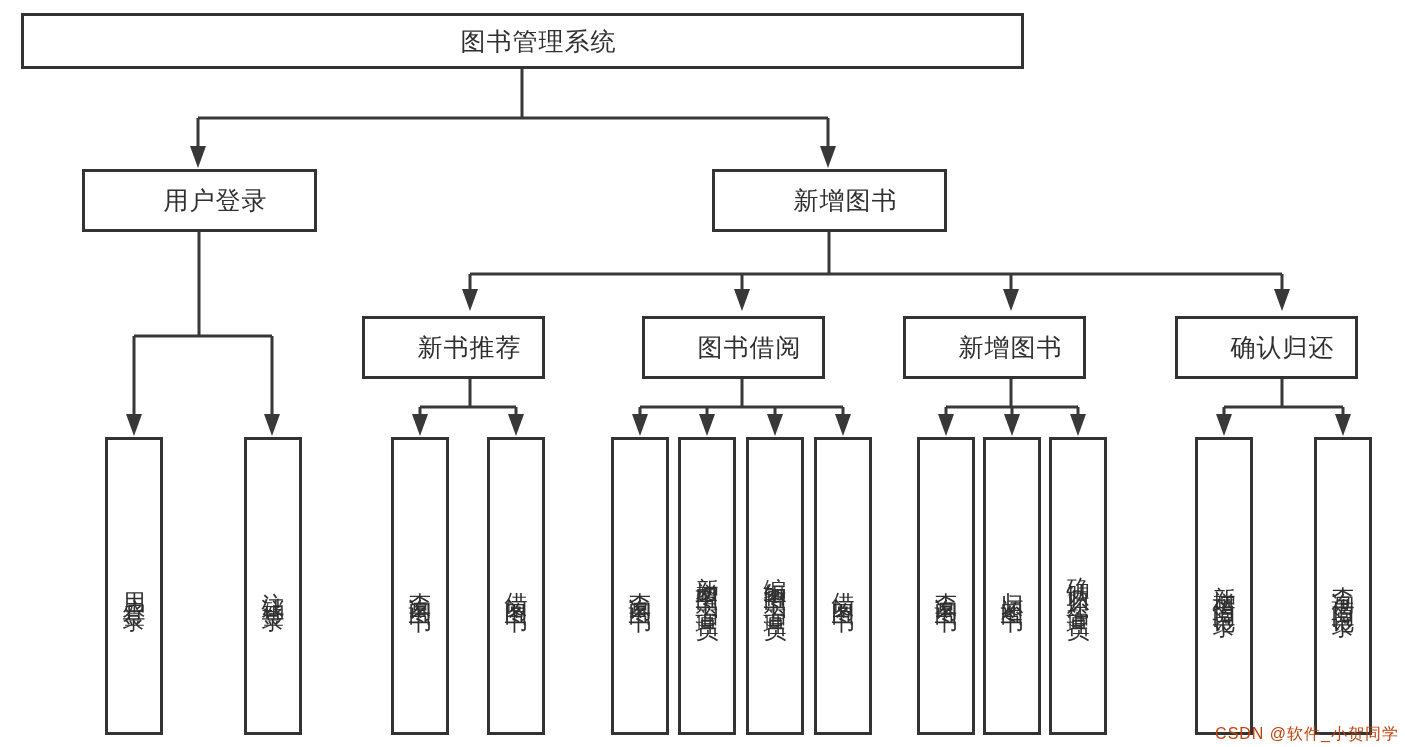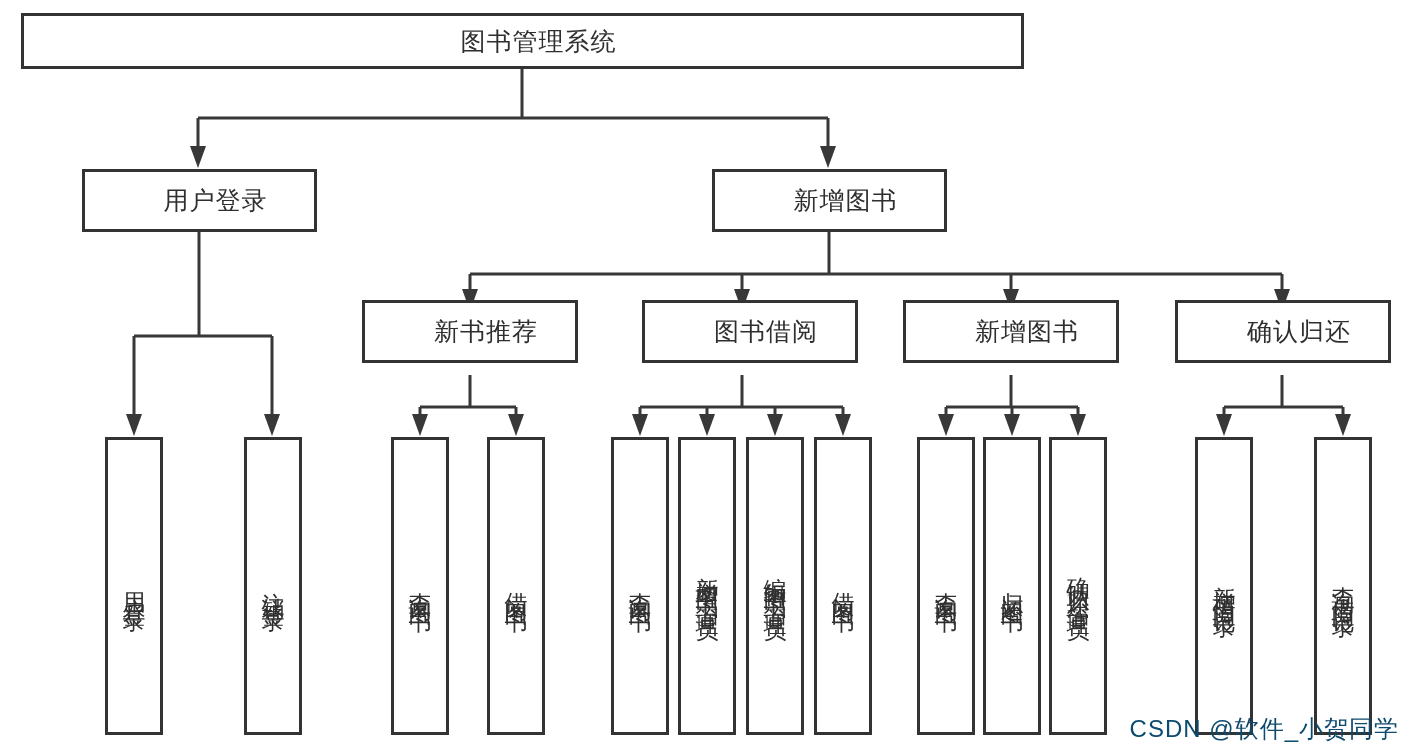--- a/index.html
+++ b/index.html
@@ -36,21 +36,21 @@
   }
   .node.h-node {
     font-size: 25px;
     letter-spacing: 1px;
     padding-left: 32px;
   }
   .node.root {
     left: 21px; top: 13px; width: 1003px; height: 56px;
   }
   .node.lvl2 { top: 169px; width: 235px; height: 63px; }
-  .node.lvl3 { top: 300px; width: 216px; height: 63px; font-family: Liberation Serif, serif; }
+  .node.lvl3 { top: 316px; width: 183px; height: 63px; font-family: Liberation Serif, serif; }
   .node.leaf { top: 437px; width: 58px; height: 298px; }
   .leaf .v-label {
     writing-mode: vertical-rl;
     text-orientation: mixed;
     font-size: 23px;
     letter-spacing: 6px;
     white-space: nowrap;
   }
   #n-user-login-branch { left: 82px; }
   #n-book-mgmt-branch  { left: 712px; }
@@ -68,23 +68,23 @@
   #n-bb-borrow    { left: 814px; }
   #n-cb-query     { left: 917px; }
   #n-cb-return    { left: 983px; }
   #n-cb-confirm   { left: 1049px; }
   #n-br-add       { left: 1195px; }
   #n-br-query     { left: 1314px; }
   .watermark {
     position: absolute;
     right: 6px;
     bottom: 2px;
-    font-size: 24px;
+    font-size: 16px;
     letter-spacing: 1px;
-    color: #0c4a6e;
+    color: #c2410c;
     z-index: 5;
     white-space: nowrap;
   }
 </style>
 </head>
 <body>
 
 <div class="canvas">
 
   <svg class="connectors" viewBox="0 0 1405 747" xmlns="http://www.w3.org/2000/svg">

